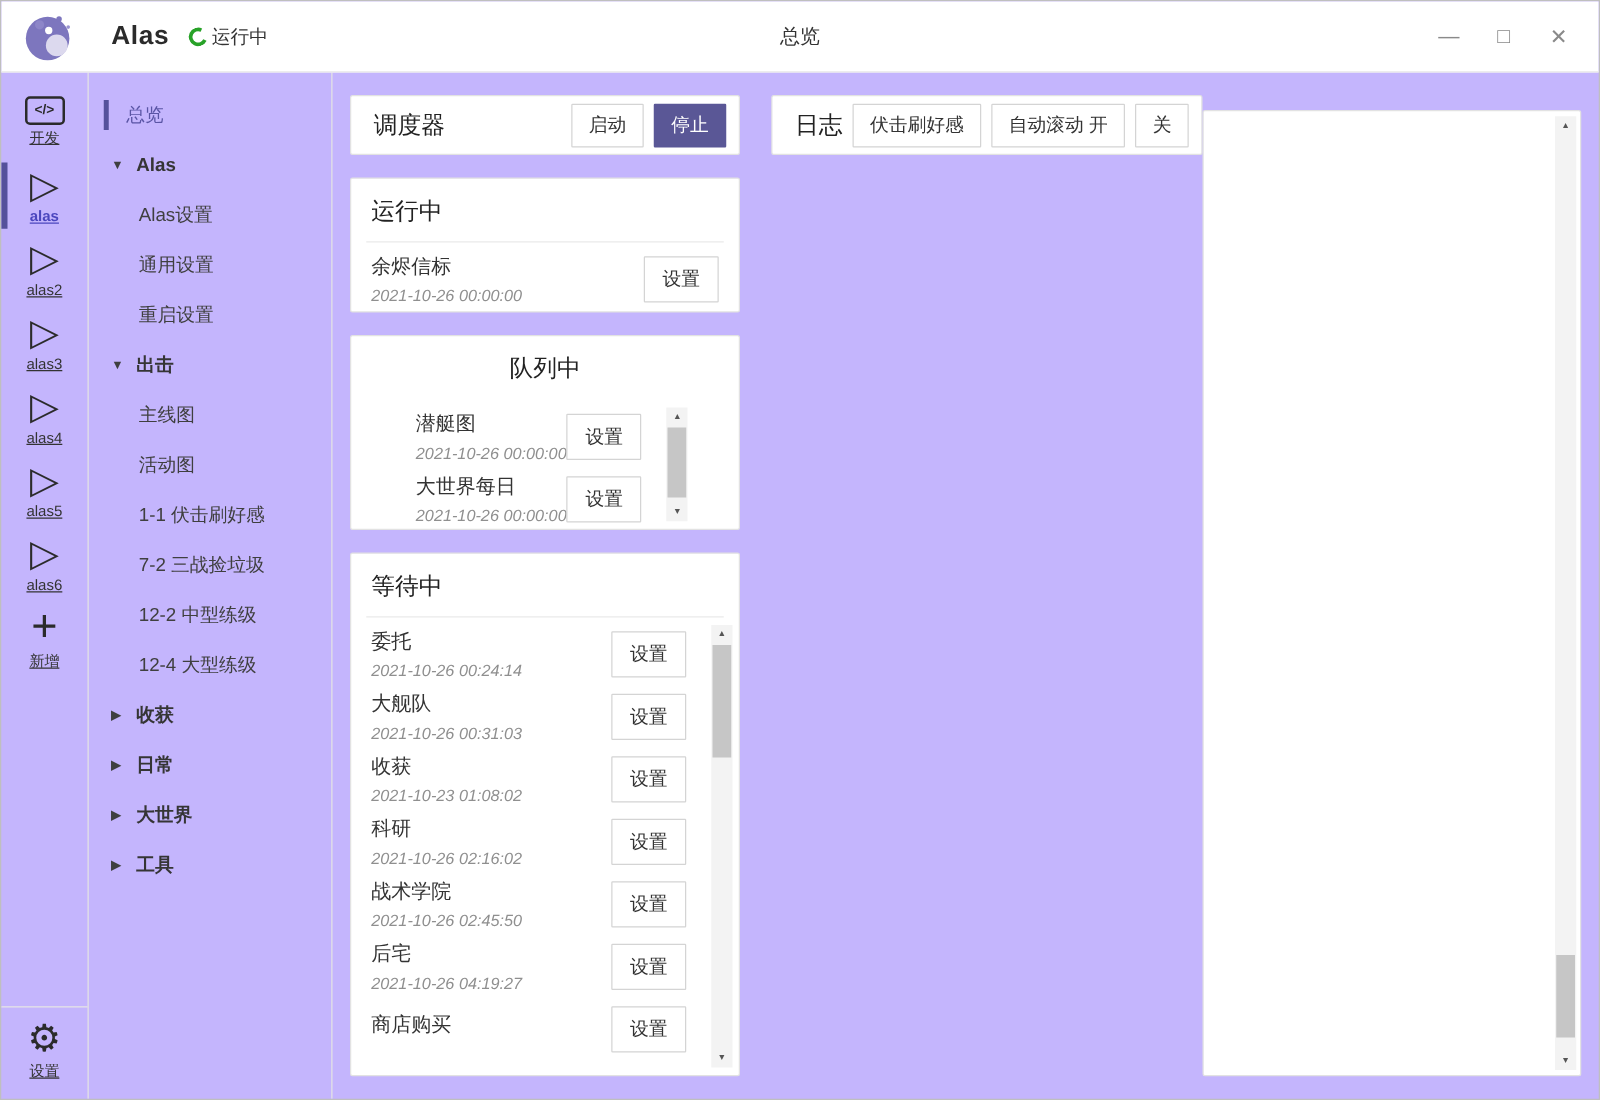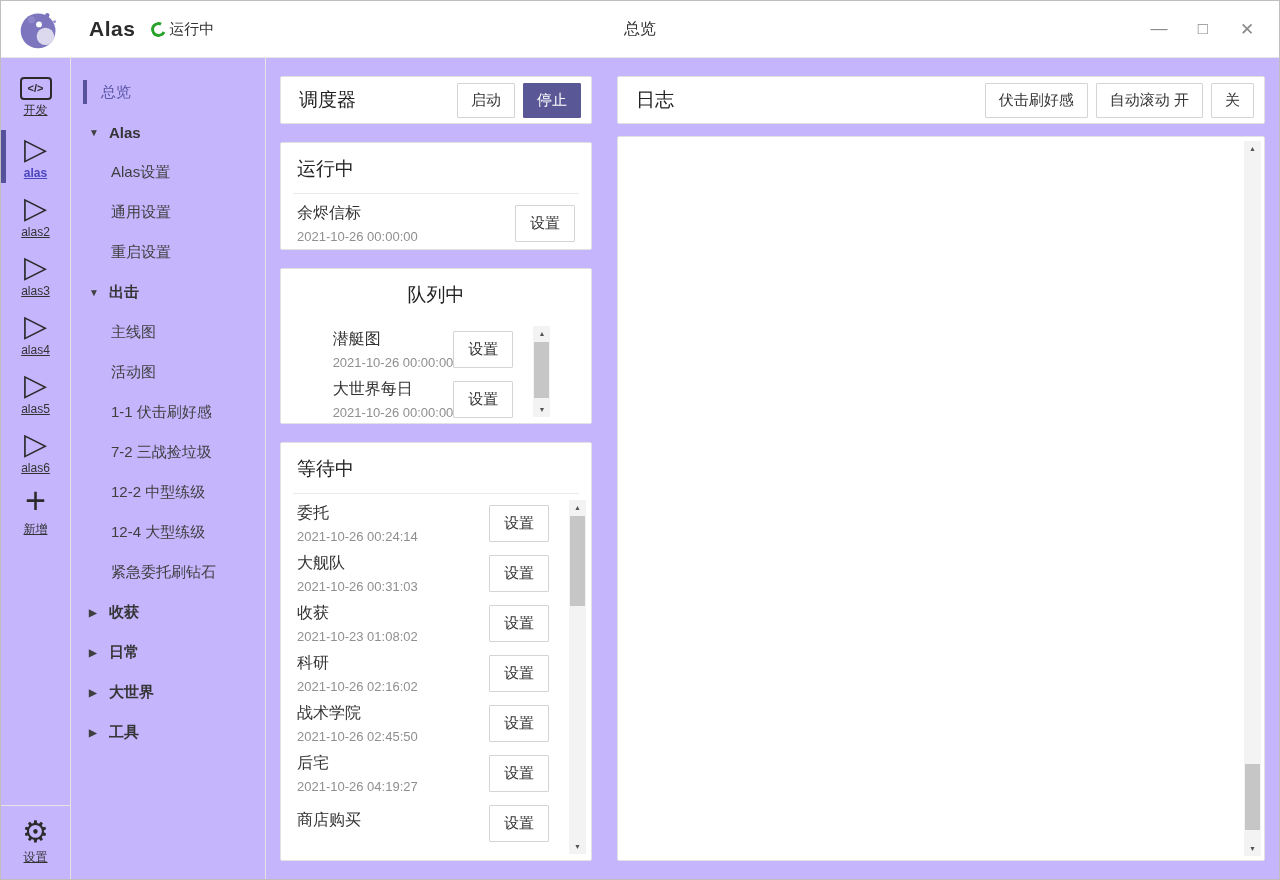--- a/index.html
+++ b/index.html
@@ -67,33 +67,33 @@
   .section-head { font-size:19px; color:#222; padding:13px 16px 11px; flex:0 0 auto; }
   .section-divider { border-top:1px solid #eaeaea; margin:0 12px; flex:0 0 auto; }
   .running-panel { height:108px; }
   .queue-panel { height:156px;align-items:center; }
   .wait-panel { flex:1; min-height:0; }
   .task-area { position:relative; flex:1; min-height:0; overflow:hidden; }
   .task-list { padding:4px 0; }
   .task-area.scrollable .task-list { padding-right:26px; }
   .task-row { display:flex; align-items:center; justify-content:space-between; padding:6px 16px; height:50px; }
   .task-name { font-size:16px; color:#333;font-family:Liberation Mono, monospace; }
-  .task-time { font-size:13px; color:var(--time-gray); margin-top:5px; }
+  .task-time { font-size:13px; color:var(--time-gray); margin-top:5px;font-style:italic; }
   .task-setting { padding:8px 14px; margin-left:0; }
 
   
   .vscroll { position:absolute; top:6px; bottom:6px; right:5px; width:17px; background:#f3f3f3; }
   .log-card .vscroll { top:4px; bottom:4px; right:3px; }
   .vs-arrow { position:absolute; left:0; right:0; height:15px; display:flex; align-items:center; justify-content:center; font-size:7px; color:#555; cursor:pointer; }
   .vs-arrow.up { top:0; }
   .vs-arrow.down { bottom:0; }
   .vs-thumb { position:absolute; left:1px; right:1px; background:#c6c6c6; cursor:pointer; }
 
   
-  .log-col { flex:1; min-width:0; display:flex; flex-direction:column;padding-left:21px; }
+  .log-col { flex:1; min-width:0; display:flex; flex-direction:row;padding-left:21px; }
   .log-head .panel-bar-title { font-size:19px; }
   .log-head { flex:0 0 auto; }
   .log-card { flex:1; margin-top:12px; min-height:0; position:relative; overflow:hidden; }
   .log-lines { height:100%; overflow:hidden; padding:7px 30px 7px 14px; font-family:"DejaVu Sans Mono", monospace; font-size:12.5px; line-height:20px; color:#3b3b3b; white-space:pre; }
 </style>
 </head>
 <body>
 
 <div class="window">
 
@@ -206,24 +206,20 @@
           <span class="nav-label">7-2 三战捡垃圾</span>
         </div>
         <div class="nav-item child">
 
           <span class="nav-label">12-2 中型练级</span>
         </div>
         <div class="nav-item child">
 
           <span class="nav-label">12-4 大型练级</span>
         </div>
-        <div class="nav-item child">
-
-          <span class="nav-label">紧急委托刷钻石</span>
-        </div>
         <div class="nav-item group">
           <span class="caret">▶</span>
           <span class="nav-label">收获</span>
         </div>
         <div class="nav-item group">
           <span class="caret">▶</span>
           <span class="nav-label">日常</span>
         </div>
         <div class="nav-item group">
           <span class="caret">▶</span>

